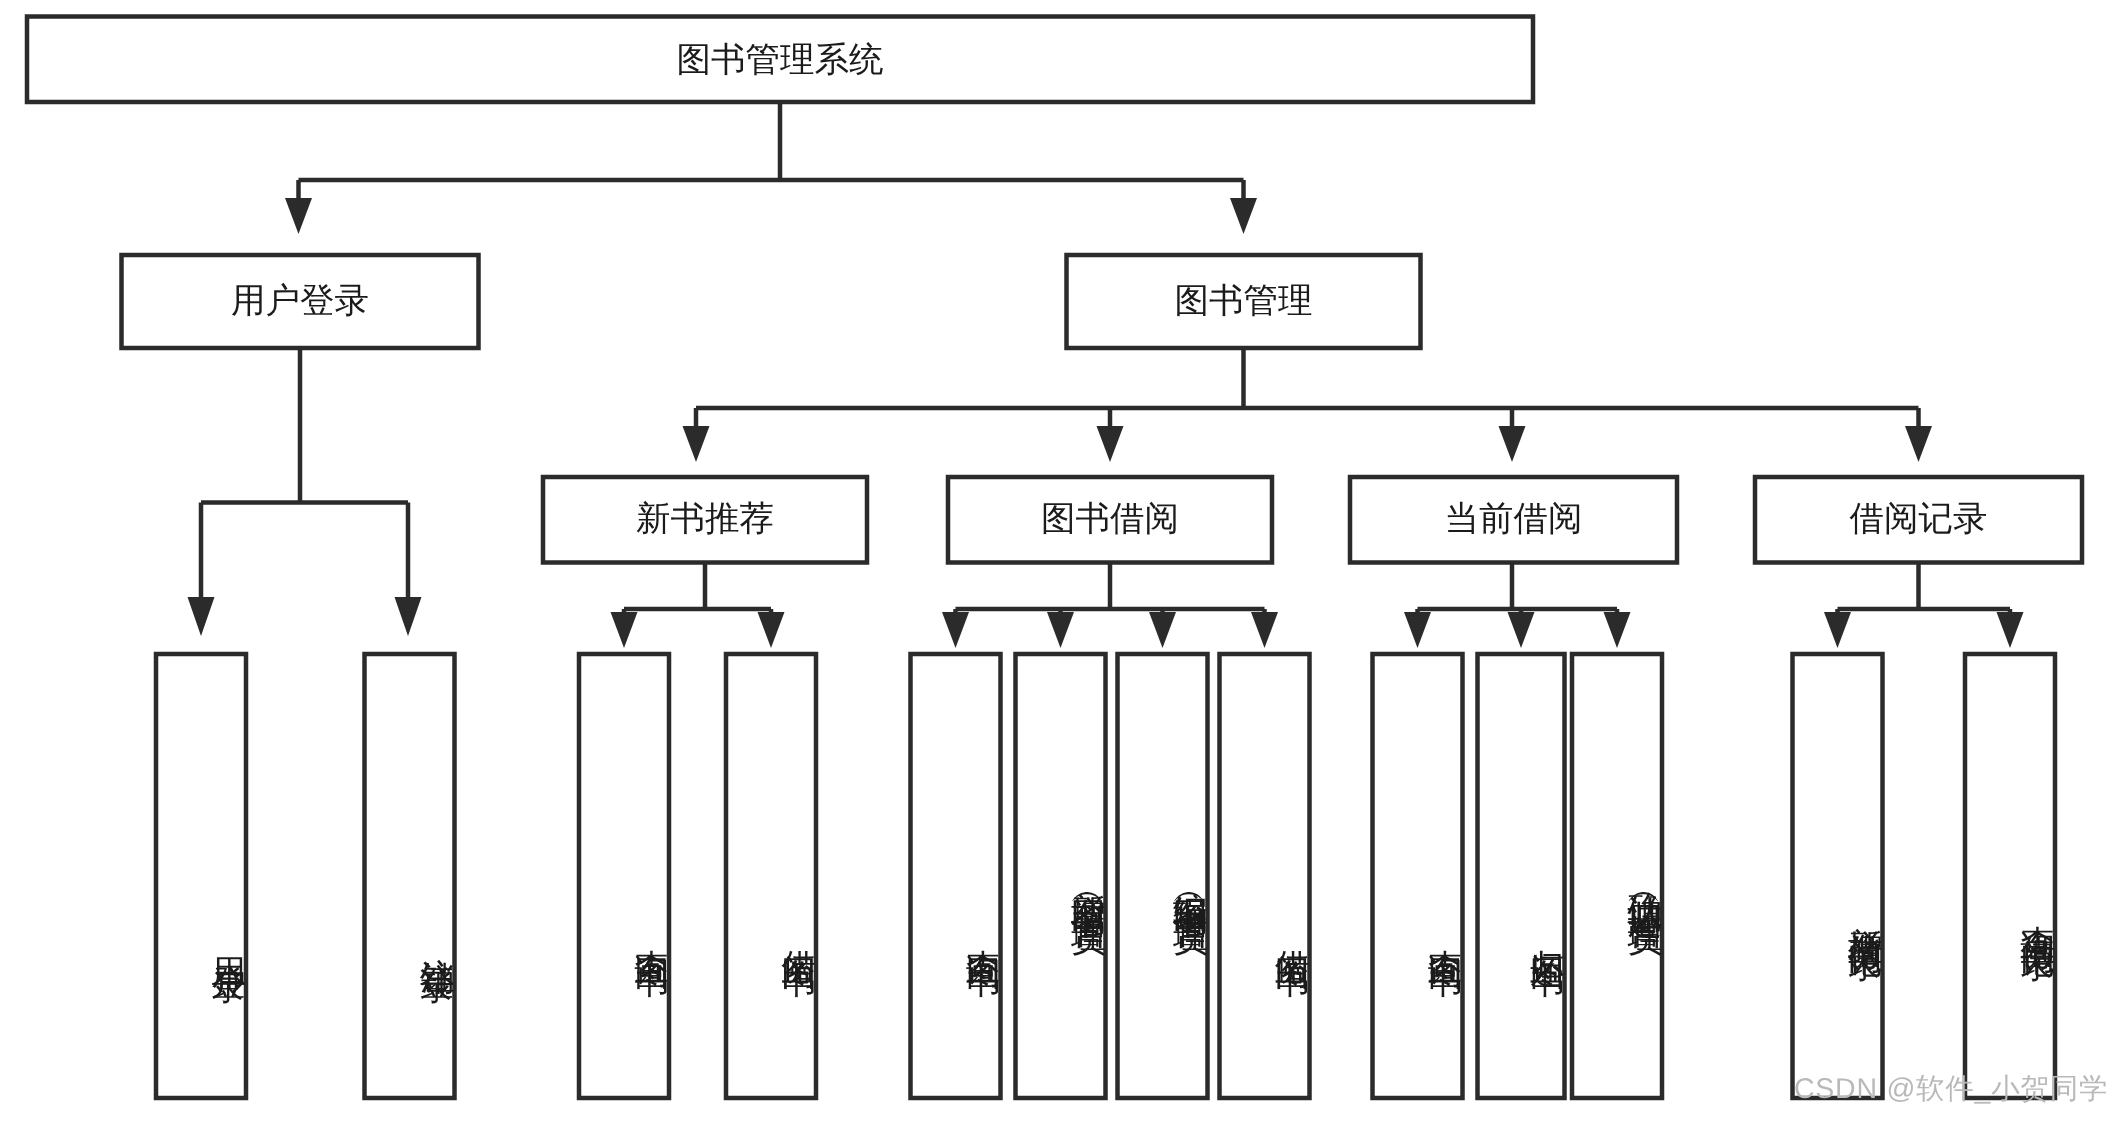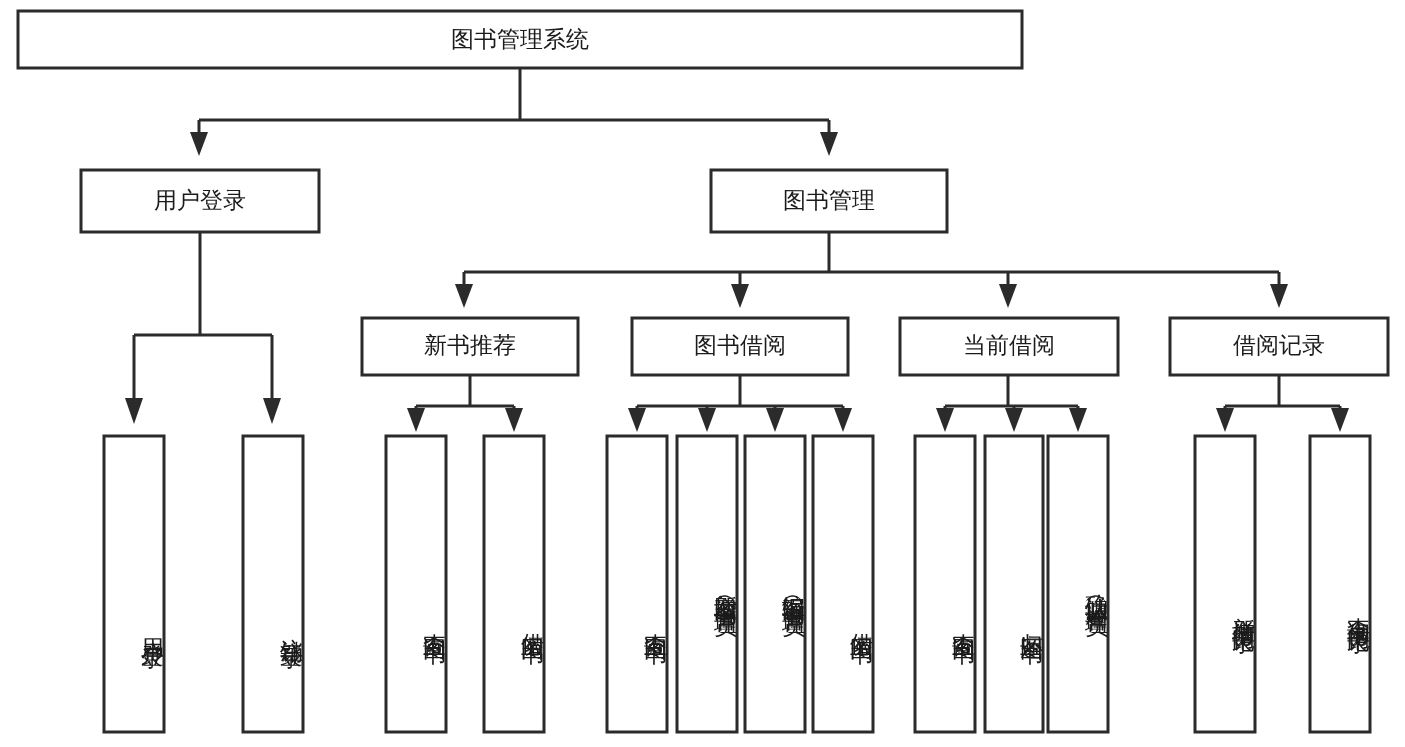--- a/index.html
+++ b/index.html
@@ -218,14 +218,15 @@
   <div class="leaf-label-v" style="left:607px; top:509px; width:60px; height:223px;">查询图书</div>
   <div class="leaf-label-v" style="left:677px; top:446px; width:60px; height:286px;">新增图书（管理员）</div>
   <div class="leaf-label-v" style="left:745px; top:446px; width:60px; height:286px;">编辑图书（管理员）</div>
   <div class="leaf-label-v" style="left:813px; top:509px; width:60px; height:223px;">借阅图书</div>
   <div class="leaf-label-v" style="left:915px; top:509px; width:60px; height:223px;">查询图书</div>
   <div class="leaf-label-v" style="left:985px; top:509px; width:58px; height:223px;">归还图书</div>
   <div class="leaf-label-v" style="left:1048px; top:446px; width:60px; height:286px;">确认归还（管理员）</div>
   <div class="leaf-label-v" style="left:1195px; top:484px; width:60px; height:248px;">新增借阅记录</div>
   <div class="leaf-label-v" style="left:1310px; top:484px; width:60px; height:248px;">查询借阅记录</div>
 
+  <div class="watermark">CSDN @软件_小贺同学</div>
 
 </div>
 
 </body></html>

